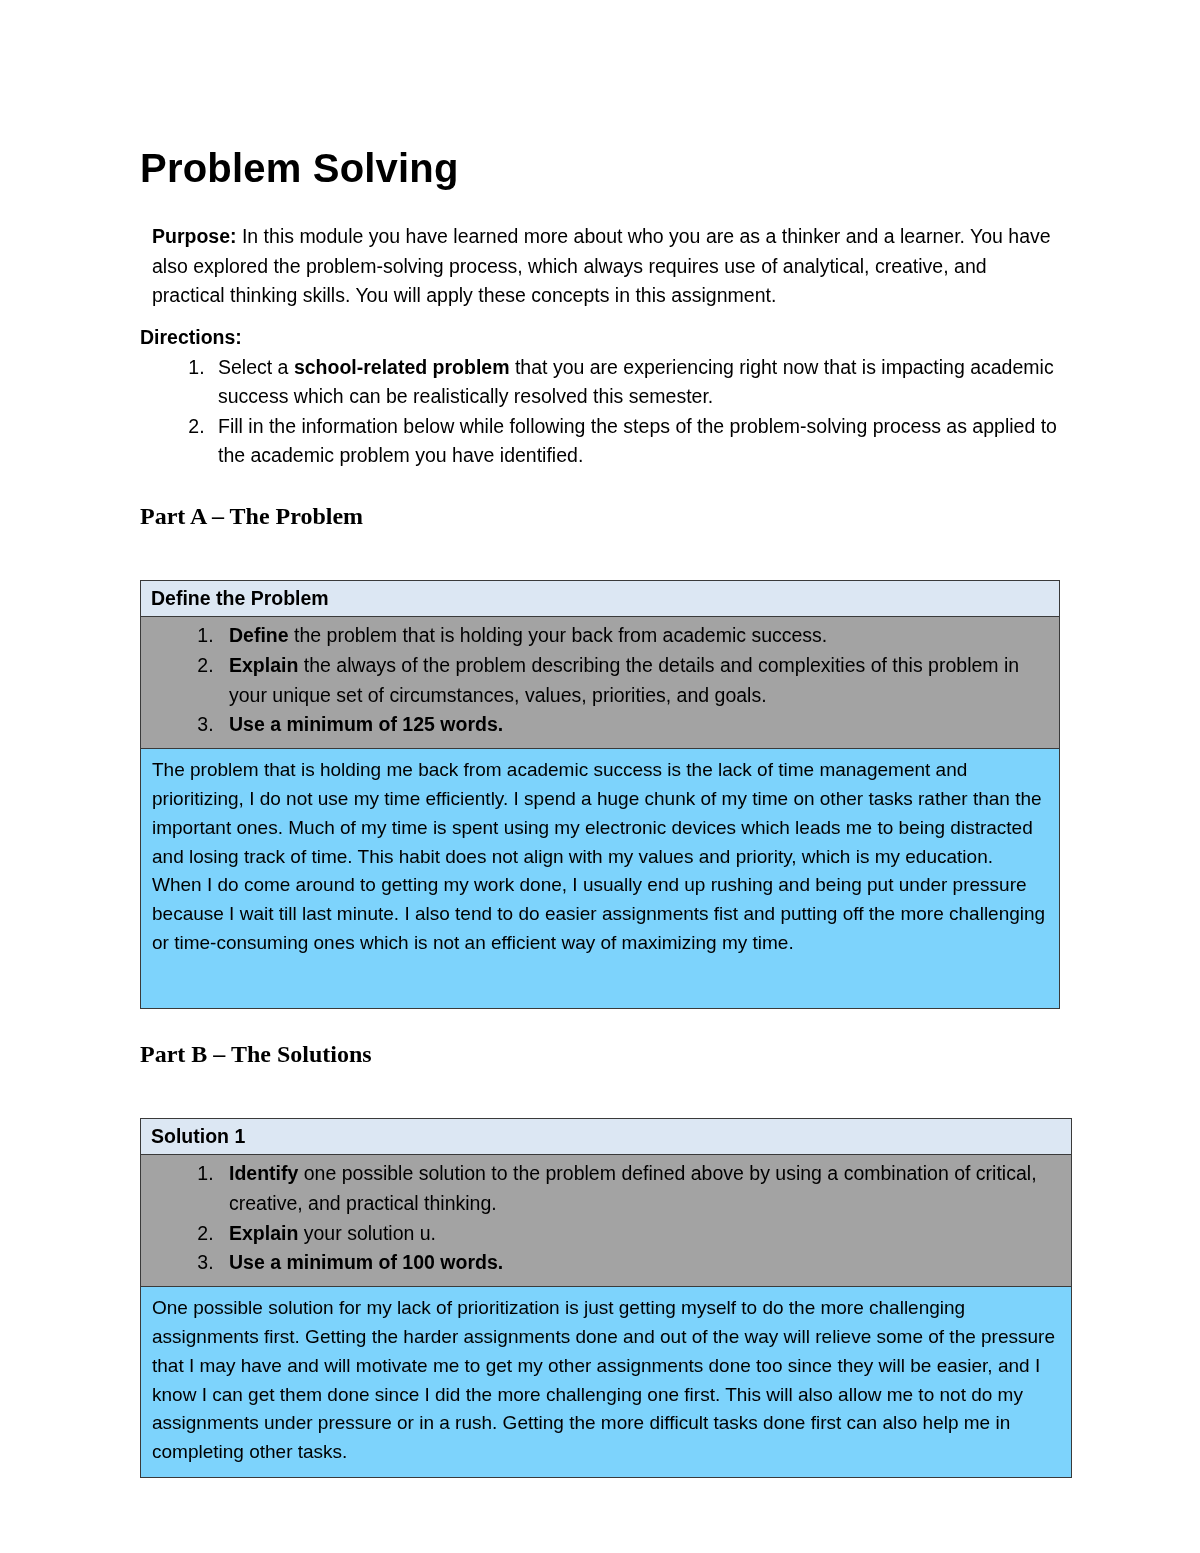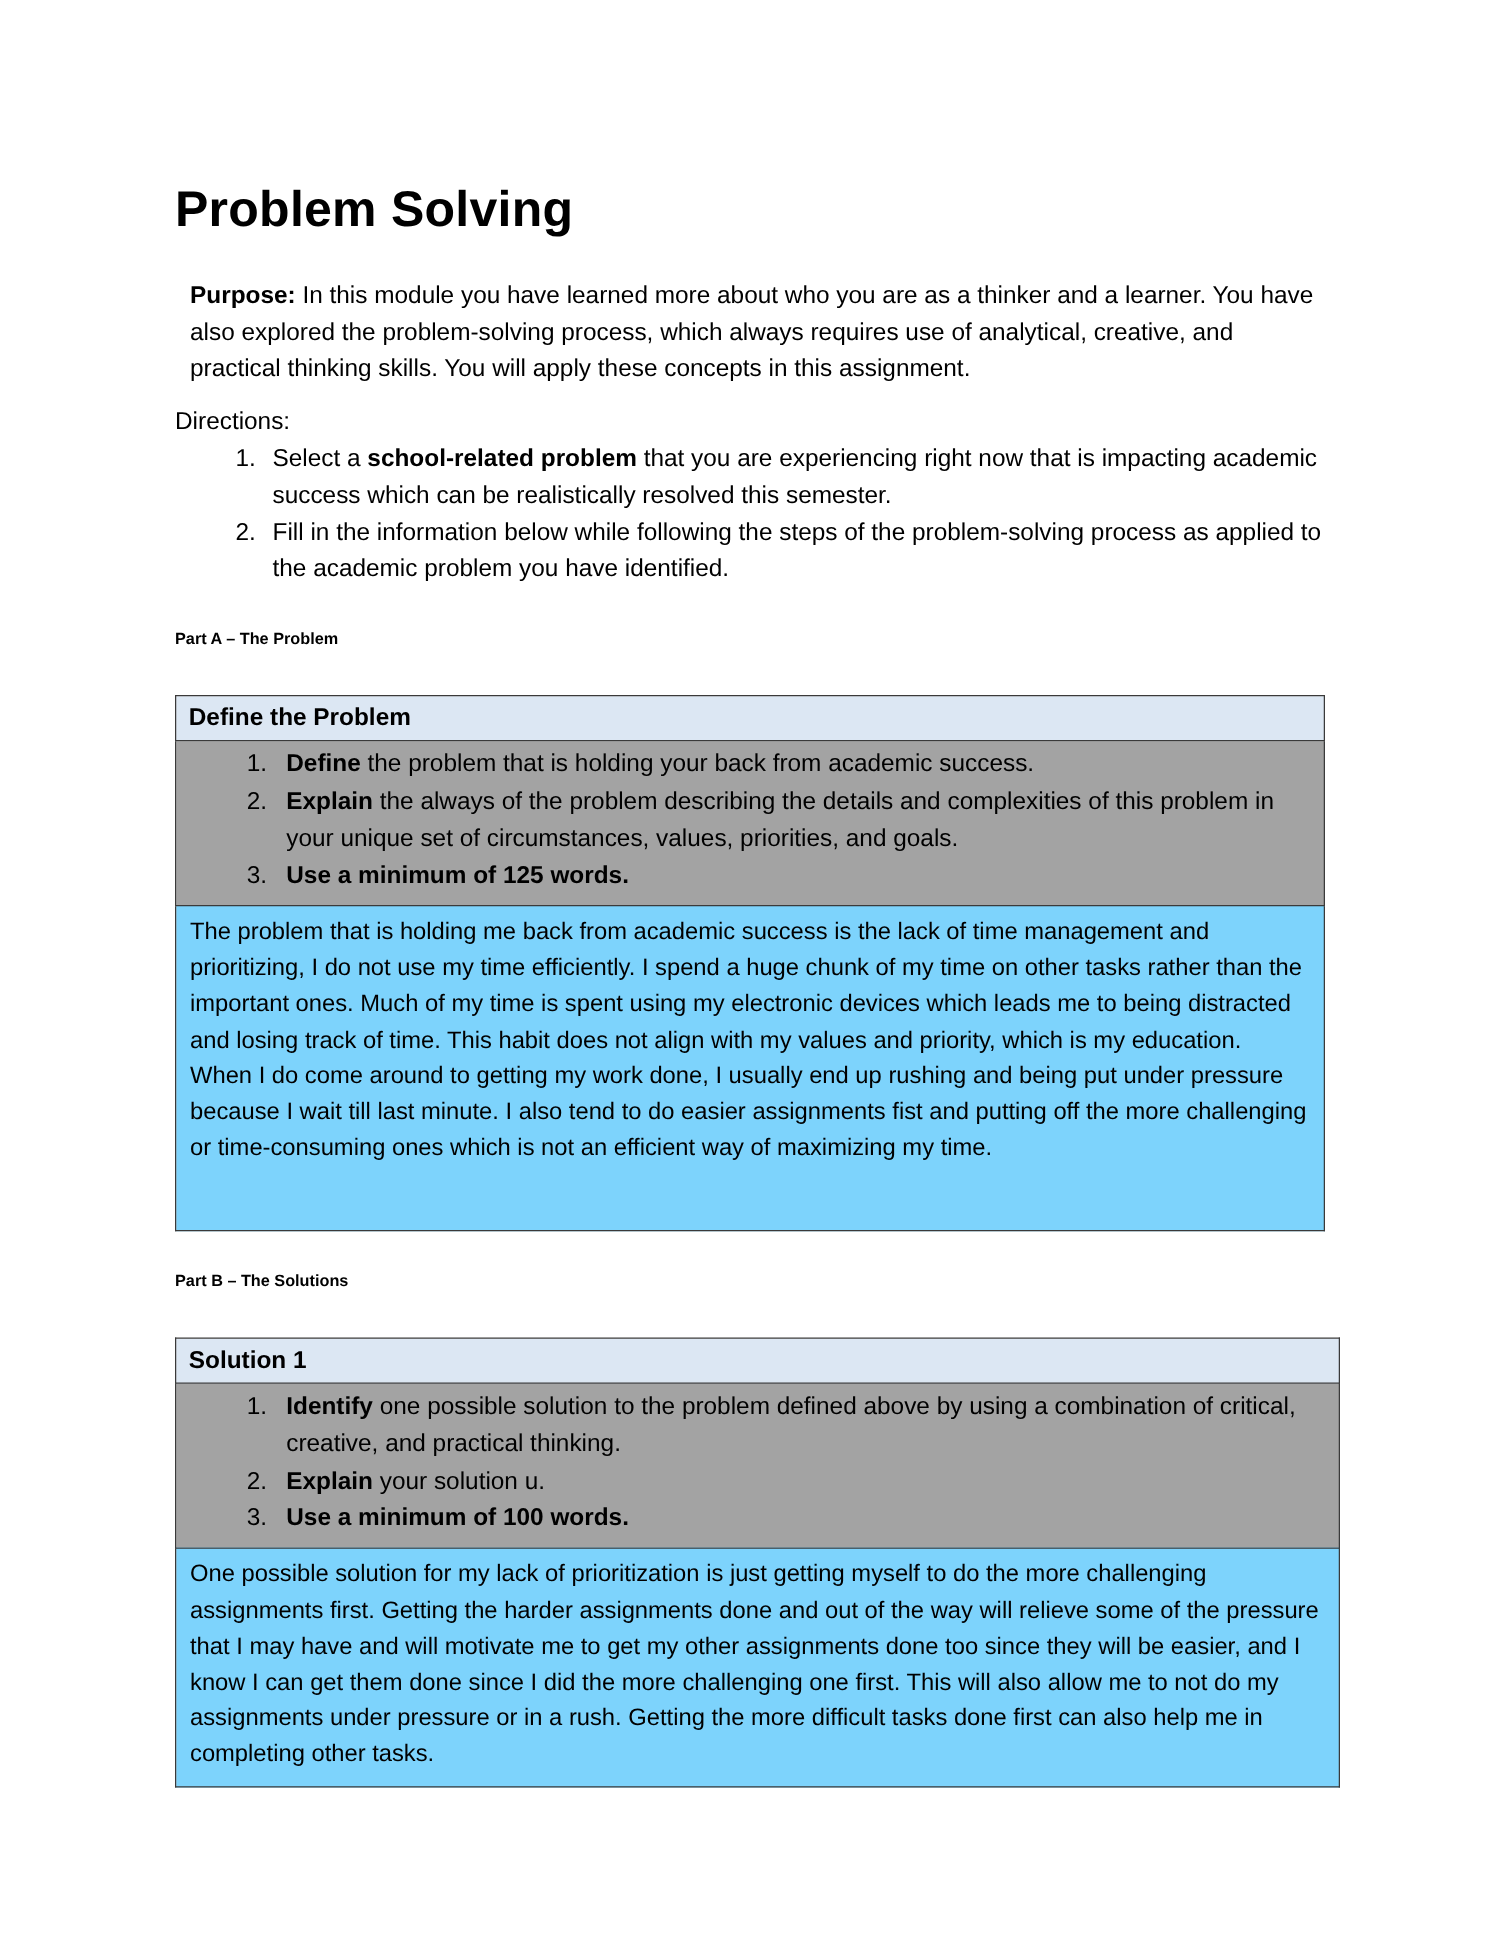--- a/index.html
+++ b/index.html
@@ -37,48 +37,49 @@
     line-height: 1.52;
     margin: 12px;
   }
 
   .body-text b, .bold {
     font-weight: bold;
   }
 
   .directions-label {
     font-size: 19.5px;
-    font-weight: normal;
+    font-weight: bold;
     line-height: 1.52;
     margin: 0;
   }
 
   ol.outer {
     margin: 0;
     padding-left: 70px;
     font-size: 19.5px;
     line-height: 1.52;
   }
   ol.outer > li {
     padding-left: 8px;
     margin: 0;
   }
 
   .part-heading {
-    font-size: 13px;
+    font-size: 24px;
     font-weight: bold;
     margin: 32px 0 0 0;
+    font-family: Liberation Serif, serif;
   }
 
   
   .qtable {
     border-collapse: collapse;
     width: 100%;
     table-layout: fixed;
-    margin-top: 38px;
+    margin-top: 50px;
   }
   .qtable td {
     border: 1.4px solid #3a3a3a;
     padding: 0;
     vertical-align: top;
   }
   .qtable td.hdr {
     background: #dce7f3;
     padding: 5px 10px 6px 10px;
     font-size: 19.5px;

